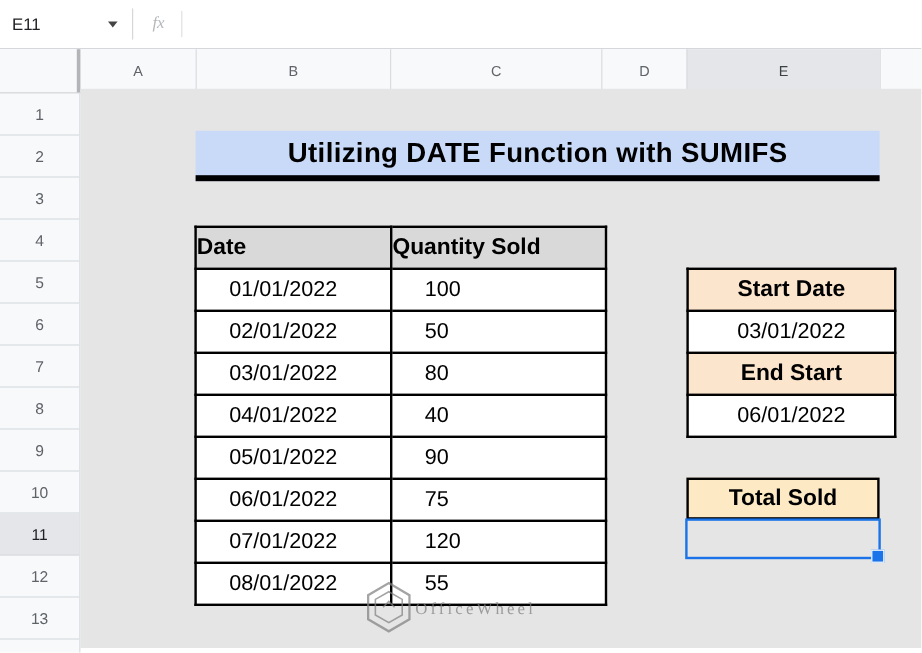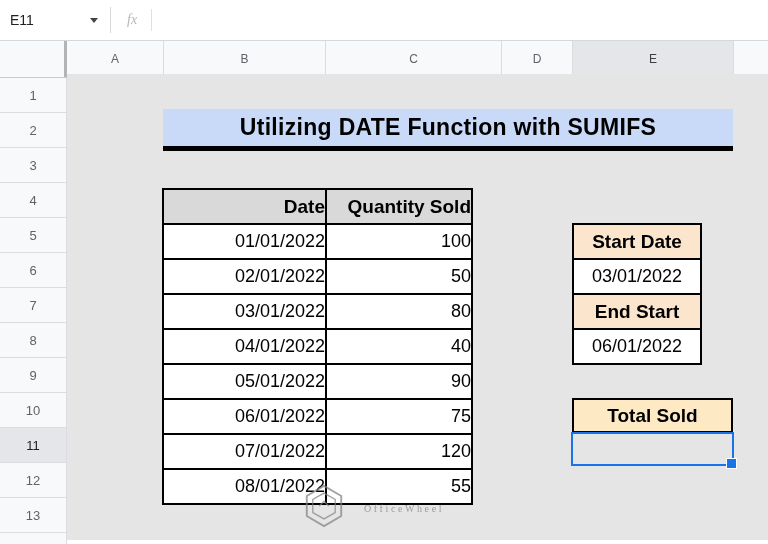--- a/index.html
+++ b/index.html
@@ -42,47 +42,47 @@
   
   .canvas{position:absolute;left:67px;top:74px;width:701px;height:466px;background:#e5e5e5;}
 
   
   .title-cell{position:absolute;left:96px;top:35px;width:570px;height:37px;background:#c9daf8;
               border-bottom:5px solid #000;display:flex;align-items:center;justify-content:center;
               font-weight:bold;font-size:23px;color:#000;box-sizing:content-box;letter-spacing:.3px;}
 
   
   .sales{position:absolute;left:95px;top:114px;border-collapse:collapse;table-layout:fixed;}
-  .sales th,.sales td{border:2px solid #000;height:35px;padding:0;text-align:right;box-sizing:border-box;}
+  .sales th,.sales td{border:2px solid #000;height:35px;padding:0;text-align:left;box-sizing:border-box;}
   .sales th{background:#d9d9d9;font-weight:bold;font-size:19px;color:#000;}
   .sales td{background:#fff;font-size:18px;color:#000;padding-left:27px;}
   .col-date{width:163px;}
-  .col-qty{width:146px;}
+  .col-qty{width:179px;}
 
   
   .crit{position:absolute;left:505px;top:149px;border-collapse:collapse;table-layout:fixed;}
-  .crit td{border:2px solid #000;width:128px;height:35px;padding:0;text-align:center;box-sizing:border-box;}
+  .crit td{border:2px solid #000;width:173px;height:35px;padding:0;text-align:center;box-sizing:border-box;}
   .crit .lbl{background:#fce5cd;font-weight:bold;font-size:19px;}
   .crit .val{background:#fff;font-size:18px;}
 
   
   .total-cell{position:absolute;left:505px;top:324px;width:161px;height:35px;background:#fde9c4;
               border:2px solid #000;box-sizing:border-box;display:flex;align-items:center;justify-content:center;
               font-weight:bold;font-size:19px;}
 
   
   .sel-cell{position:absolute;left:504px;top:358px;width:163px;height:34px;
             border:2px solid #1a73e8;box-sizing:border-box;background:transparent;z-index:6;}
   .fill-handle{position:absolute;right:-5px;bottom:-5px;width:9px;height:9px;background:#1a73e8;
                border:1px solid #fff;box-sizing:content-box;cursor:crosshair;}
 
   
   .wm{position:absolute;left:235px;top:409px;display:flex;align-items:center;z-index:5;opacity:.72;}
-  .wm-text{font-family:"Liberation Serif",serif;font-size:10px;letter-spacing:2.6px;color:#7f7f7f;
-           margin-left:18px;white-space:nowrap;}
+  .wm-text{font-family:"Liberation Serif",serif;font-size:14px;letter-spacing:2.6px;color:#7f7f7f;
+           margin-left:0;white-space:nowrap;}
 </style>
 </head>
 <body>
 
 <div class="screen">
 
   <div class="topbar">
     <div class="namebox">
       <span class="nb-val">E11</span>
       <span class="nb-arrow"></span>

